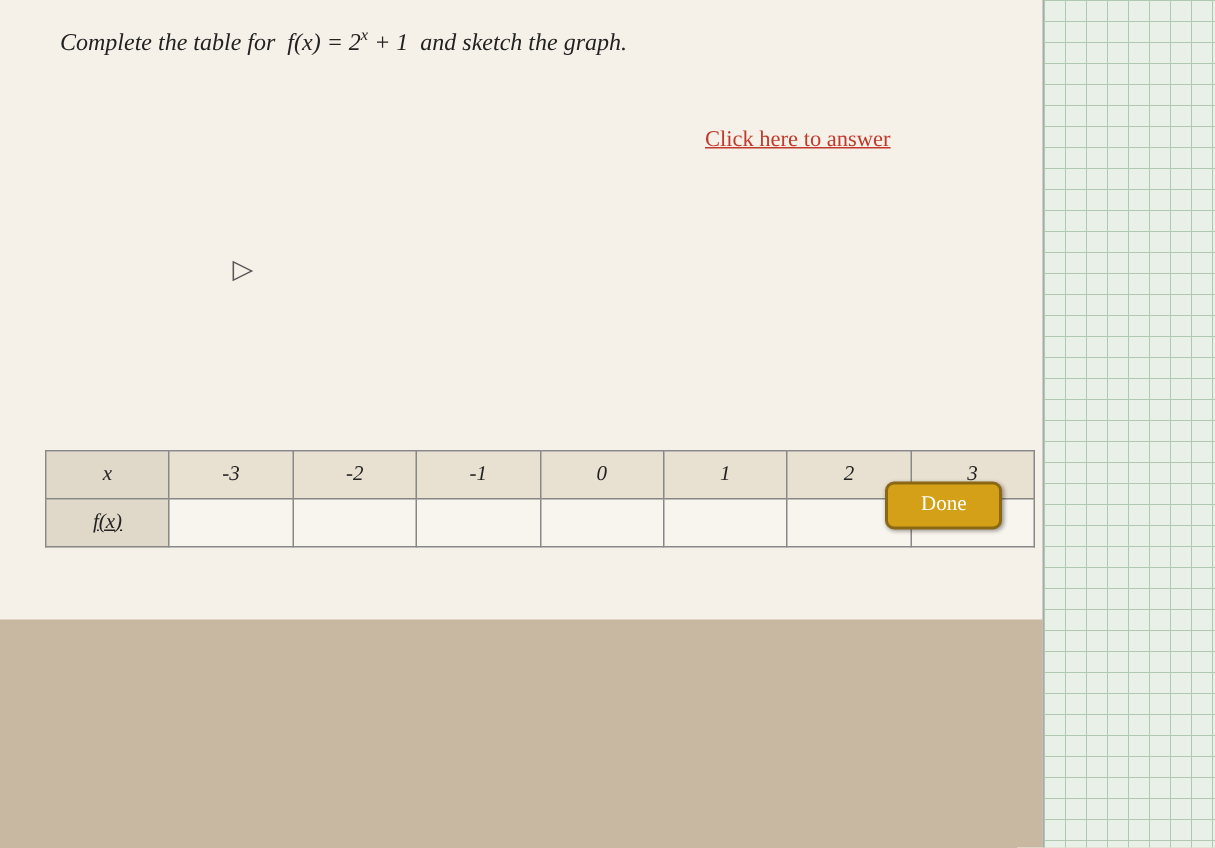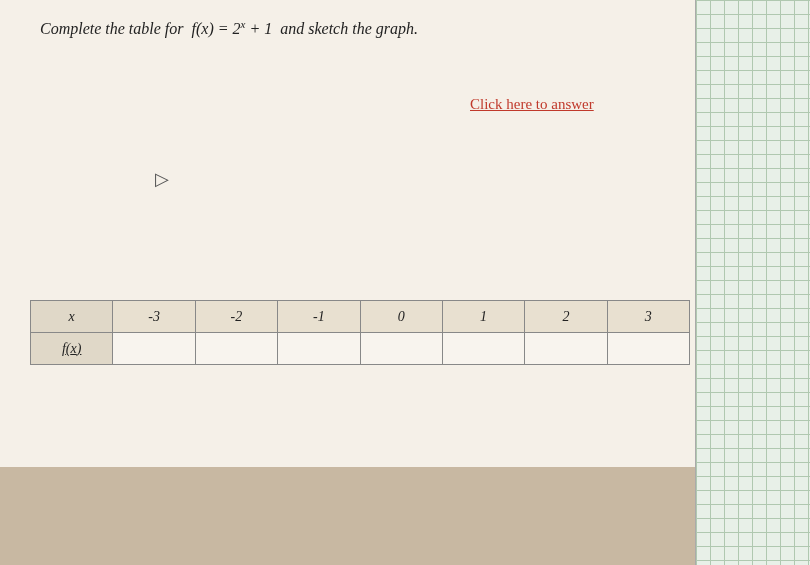--- a/index.html
+++ b/index.html
@@ -11,21 +11,21 @@
       font-family: Georgia, 'Times New Roman', serif;
       overflow: hidden;
       position: relative;
     }
 
     .white-content {
       position: absolute;
       top: 0;
       left: 0;
       width: 735px;
-      height: 467px;
+      height: 413px;
       background: #f5f0e8;
     }
 
     .graph-panel {
       position: absolute;
       top: 0;
       right: 0;
       width: 115px;
       height: 565px;
       background: #e8f0e8;
@@ -45,21 +45,21 @@
       position: absolute;
       top: 18px;
       left: 40px;
       font-size: 16px;
       color: #222;
       font-style: italic;
     }
 
     .click-link {
       position: absolute;
-      top: 96px;
+      top: 85px;
       left: 470px;
       font-size: 15px;
       color: #c0392b;
       text-decoration: underline;
       cursor: pointer;
     }
 
     .cursor-arrow {
       position: absolute;
       top: 168px;
@@ -221,18 +221,21 @@
           </td>
         </tr>
       </tbody>
     </table>
   </div>
 
   <div class="axis-note">
     <span>-10</span>
   </div>
 
+  <button class="done-btn">
+    <span>Done</span>
+  </button>
 
 </div>
 
 <div class="graph-panel">
   <div class="graph-grid"></div>
 </div>
 
 </body></html>

